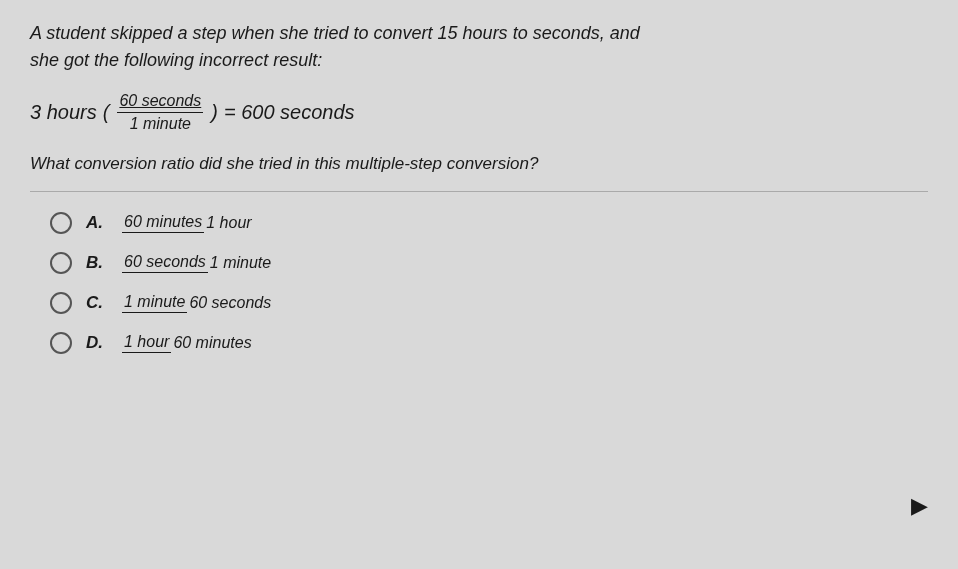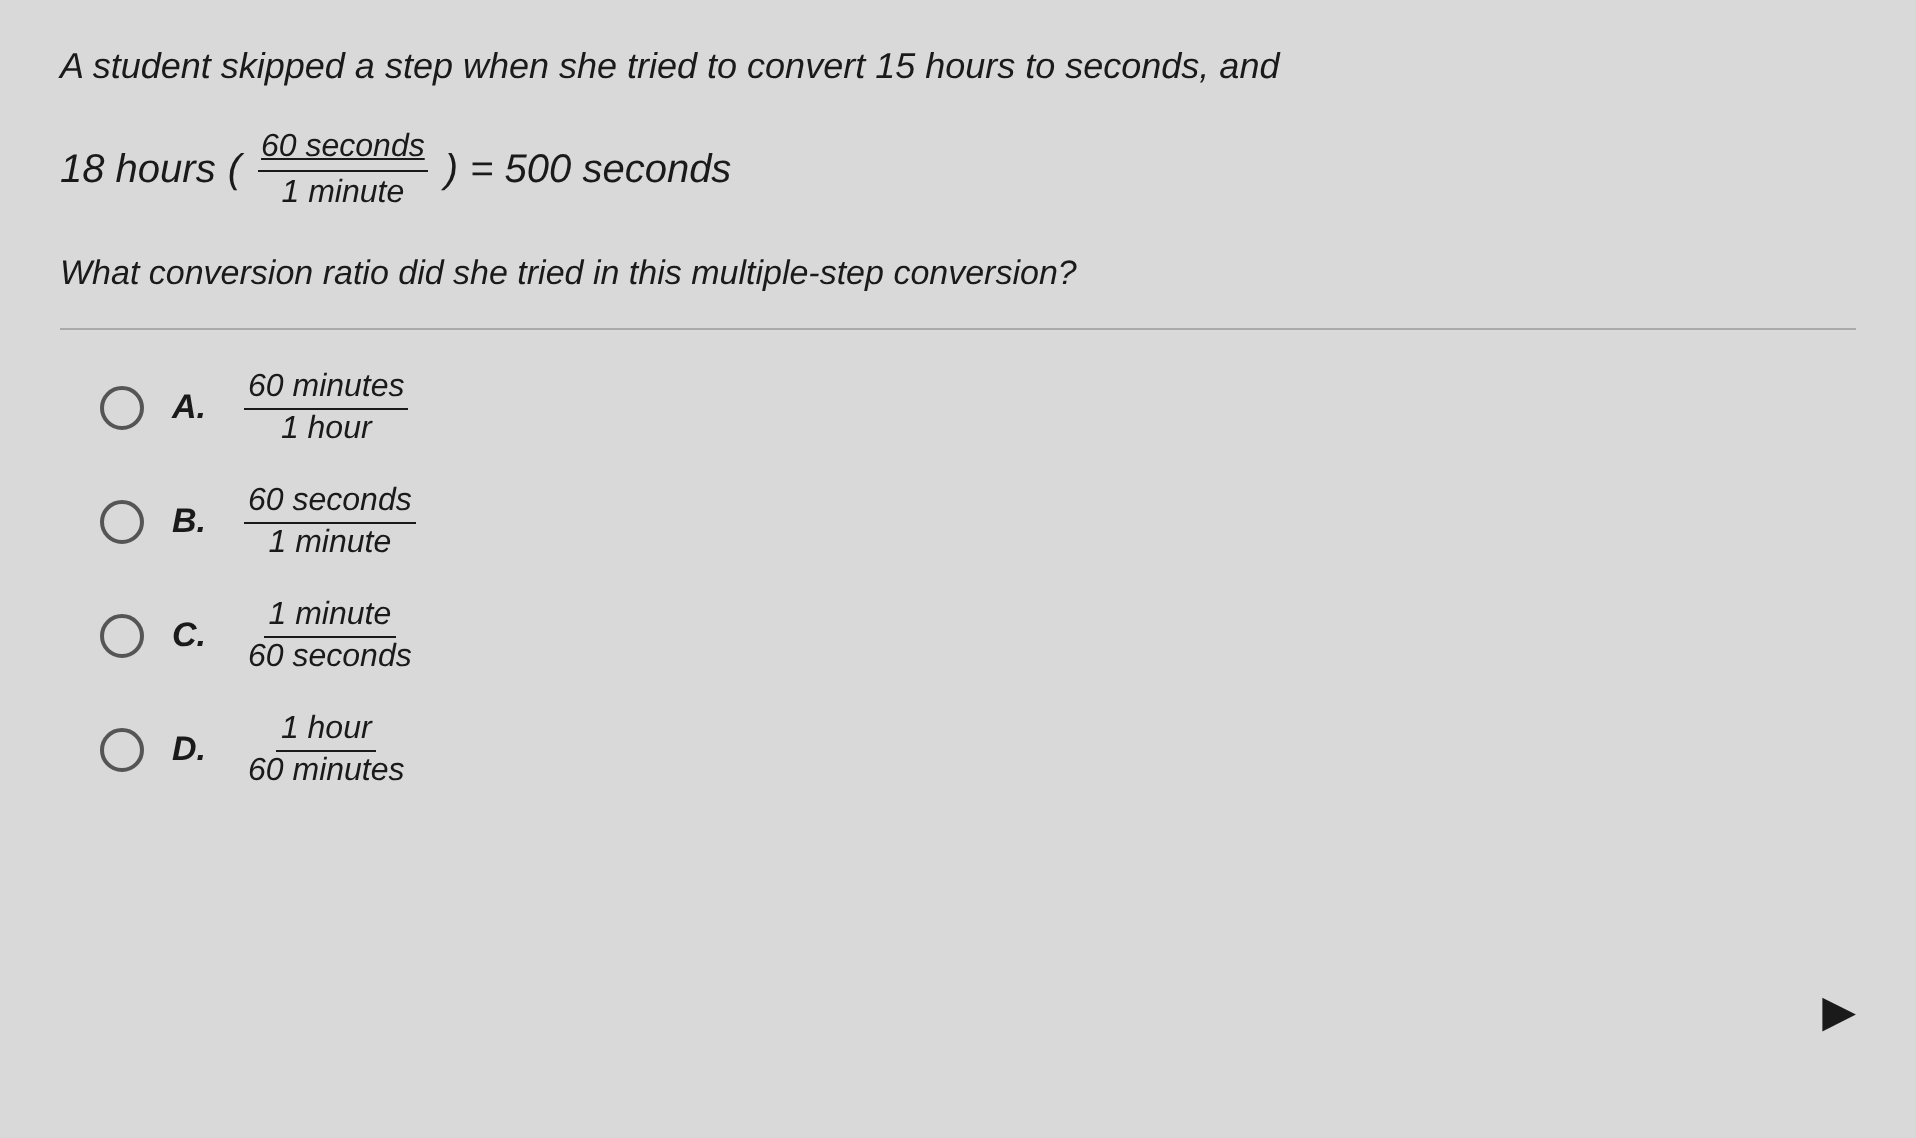--- a/index.html
+++ b/index.html
@@ -100,21 +100,21 @@
     }
 
     .option-label {
       font-weight: bold;
       font-size: 17px;
       min-width: 22px;
     }
 
     .option-fraction {
       display: inline-flex;
-      flex-direction: column;
+      flex-direction: row;
       align-items: center;
     }
 
     .option-fraction .num {
       border-bottom: 1.5px solid #1a1a1a;
       padding: 0 2px 1px 2px;
       font-size: 16px;
     }
 
     .option-fraction .den {
@@ -129,31 +129,32 @@
       font-size: 22px;
       color: #1a1a1a;
     }
   </style>
 </head>
 <body>
 
 <div class="container">
   <p class="problem-text">
     <span>A student skipped a step when she tried to convert 15 hours to seconds, and</span><br>
+    <span>she got the following incorrect result:</span>
   </p>
 
   <div class="equation-line">
-    <span>18 hours</span>
+    <span>3 hours</span>
     <span>(</span>
     <span class="fraction">
       <span class="numerator">60 seconds</span>
       <span class="denominator">1 minute</span>
     </span>
     <span>)</span>
-    <span>= 500 seconds</span>
+    <span>= 600 seconds</span>
   </div>
 
   <p class="question-text">What conversion ratio did she tried in this multiple-step conversion?</p>
 
   <hr class="divider">
 
   <div class="options">
 
     <div class="option-row">
       <div class="radio-circle"></div>

